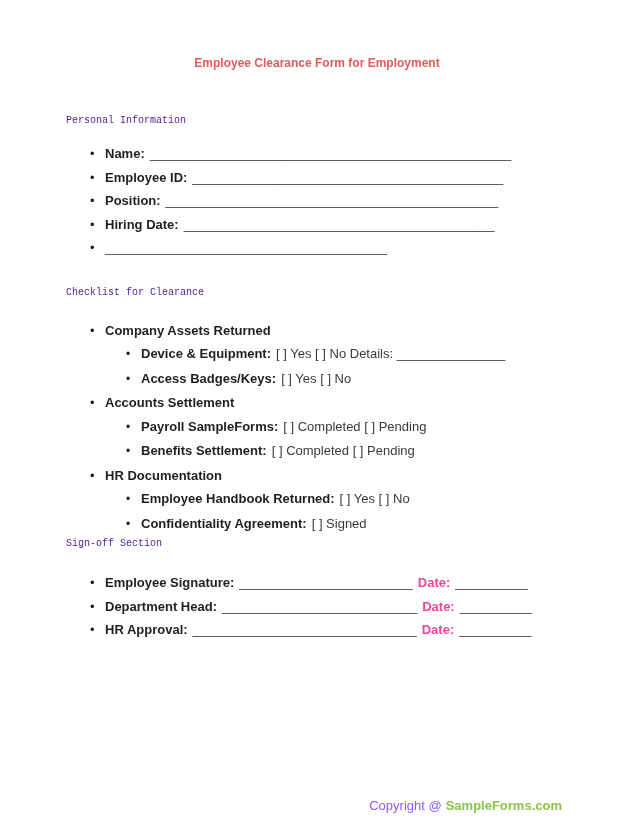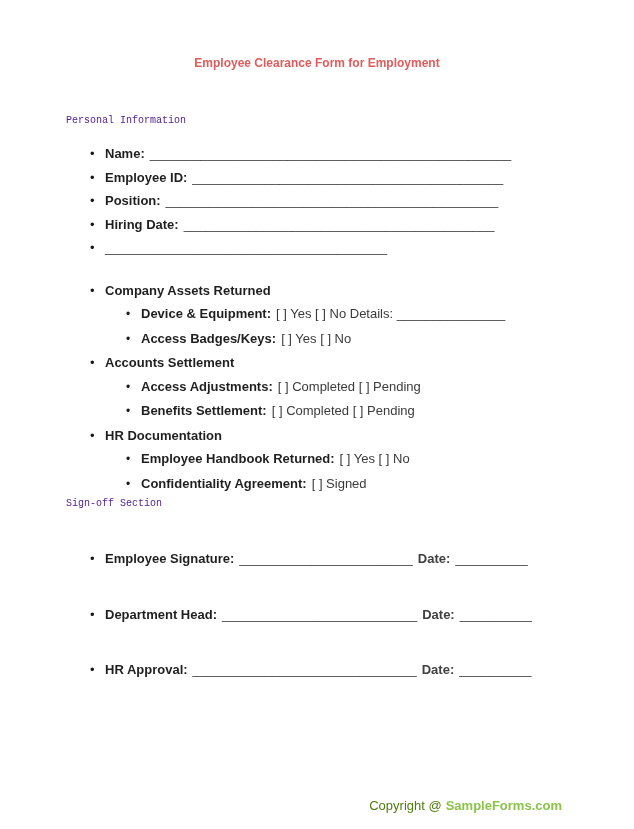--- a/index.html
+++ b/index.html
@@ -29,26 +29,26 @@
     display:flex; align-items:baseline;
     line-height:23.5px; white-space:nowrap;
   }
   .l1 { padding-left:24px; }
   .l2 { padding-left:60px; }
   .bullet { flex:0 0 15px; color:#1a1a1a; }
   .l2 .bullet { font-size:12px; }
   .lbl { font-weight:700; color:#1f1f1f; margin-right:5px; }
   .grp { font-weight:700; color:#1f1f1f; }
   .fill, .val { font-weight:400; color:#3a3a3a; }
-  .date-lbl { font-weight:700; color:#404040; margin:16px 5px; }
+  .date-lbl { font-weight:700; color:#ec4899; margin:0 5px; }
   .footer {
     position:absolute; right:72px; bottom:16px;
     font-size:13px; white-space:nowrap;
   }
-  .copy { color:#4d7c0f; margin-right:4px; }
+  .copy { color:#8b5cf6; margin-right:4px; }
   .brand { color:#8bc34a; font-weight:700; text-decoration:none; cursor:pointer; }
 </style>
 </head>
 <body>
 
 <div class="page">
 
   <div class="doc-title">Employee Clearance Form for Employment</div>
 
   <div class="heading h-personal">Personal Information</div>
@@ -72,20 +72,21 @@
       <span class="bullet">•</span>
       <span class="lbl">Hiring Date:</span>
       <span class="fill">___________________________________________</span>
     </div>
     <div class="row l1">
       <span class="bullet">•</span>
       <span class="fill">_______________________________________</span>
     </div>
   </div>
 
+  <div class="heading h-checklist">Checklist for Clearance</div>
   <div class="list-checklist">
 
     <div class="row l1">
       <span class="bullet">•</span>
       <span class="grp">Company Assets Returned</span>
     </div>
     <div class="row l2">
       <span class="bullet">•</span>
       <span class="lbl">Device &amp; Equipment:</span>
       <span class="val">[ ] Yes [ ] No Details: _______________</span>
@@ -95,21 +96,21 @@
       <span class="lbl">Access Badges/Keys:</span>
       <span class="val">[ ] Yes [ ] No</span>
     </div>
 
     <div class="row l1">
       <span class="bullet">•</span>
       <span class="grp">Accounts Settlement</span>
     </div>
     <div class="row l2">
       <span class="bullet">•</span>
-      <span class="lbl">Access Adjustments:</span>
+      <span class="lbl">Payroll SampleForms:</span>
       <span class="val">[ ] Completed [ ] Pending</span>
     </div>
     <div class="row l2">
       <span class="bullet">•</span>
       <span class="lbl">Benefits Settlement:</span>
       <span class="val">[ ] Completed [ ] Pending</span>
     </div>
 
     <div class="row l1">
       <span class="bullet">•</span>

